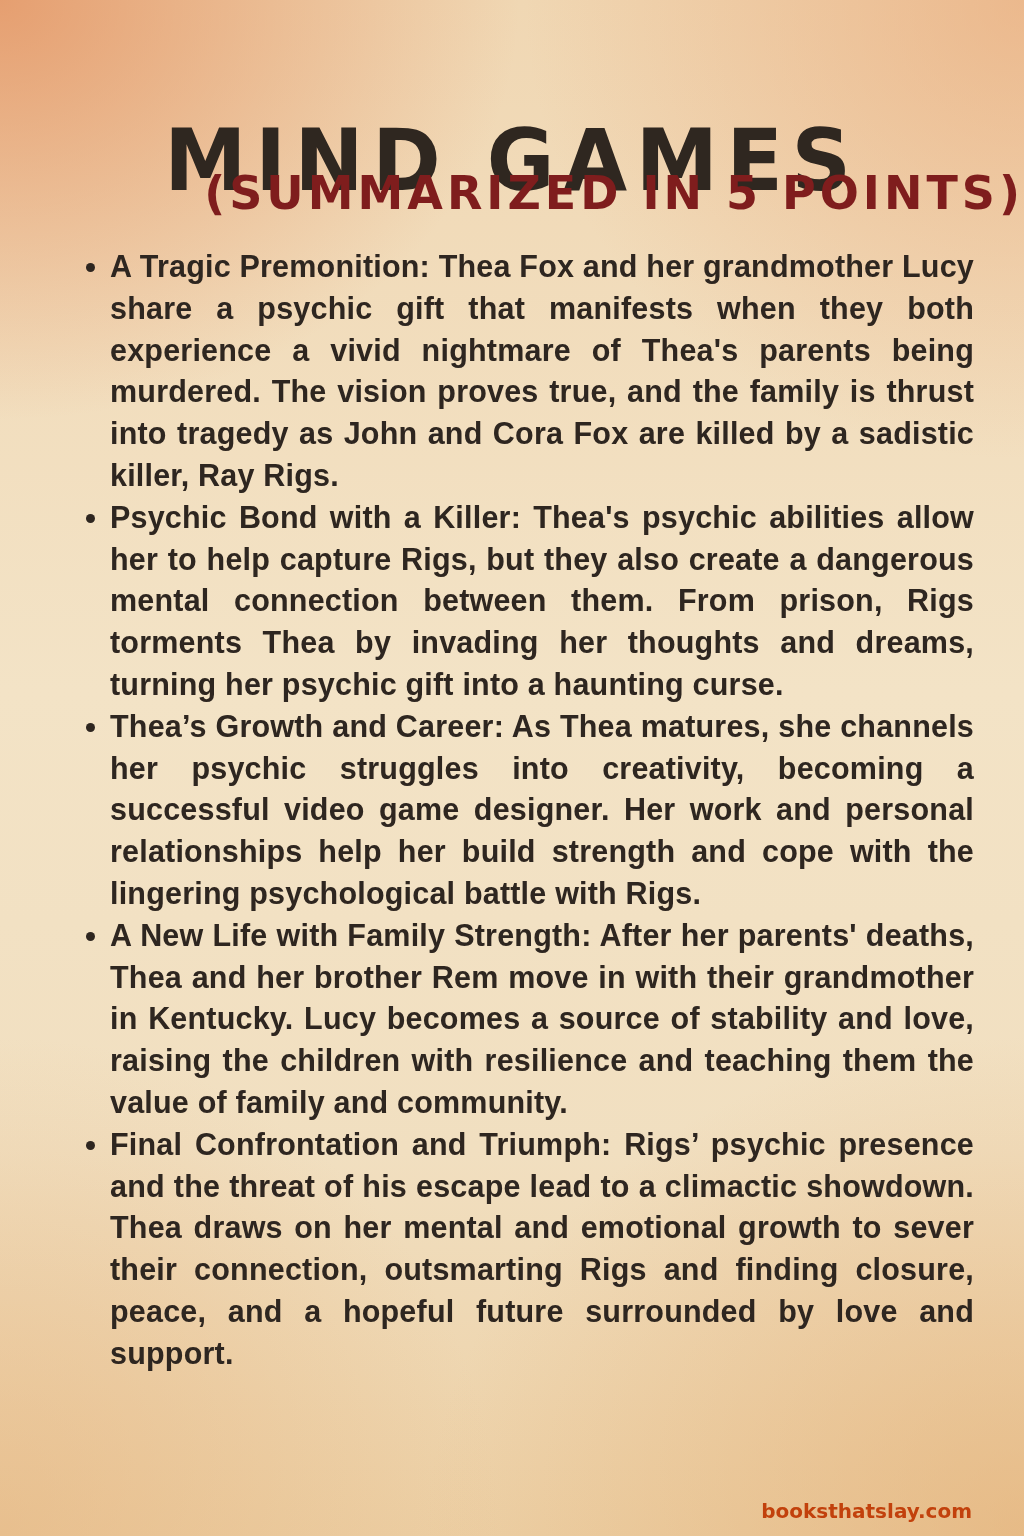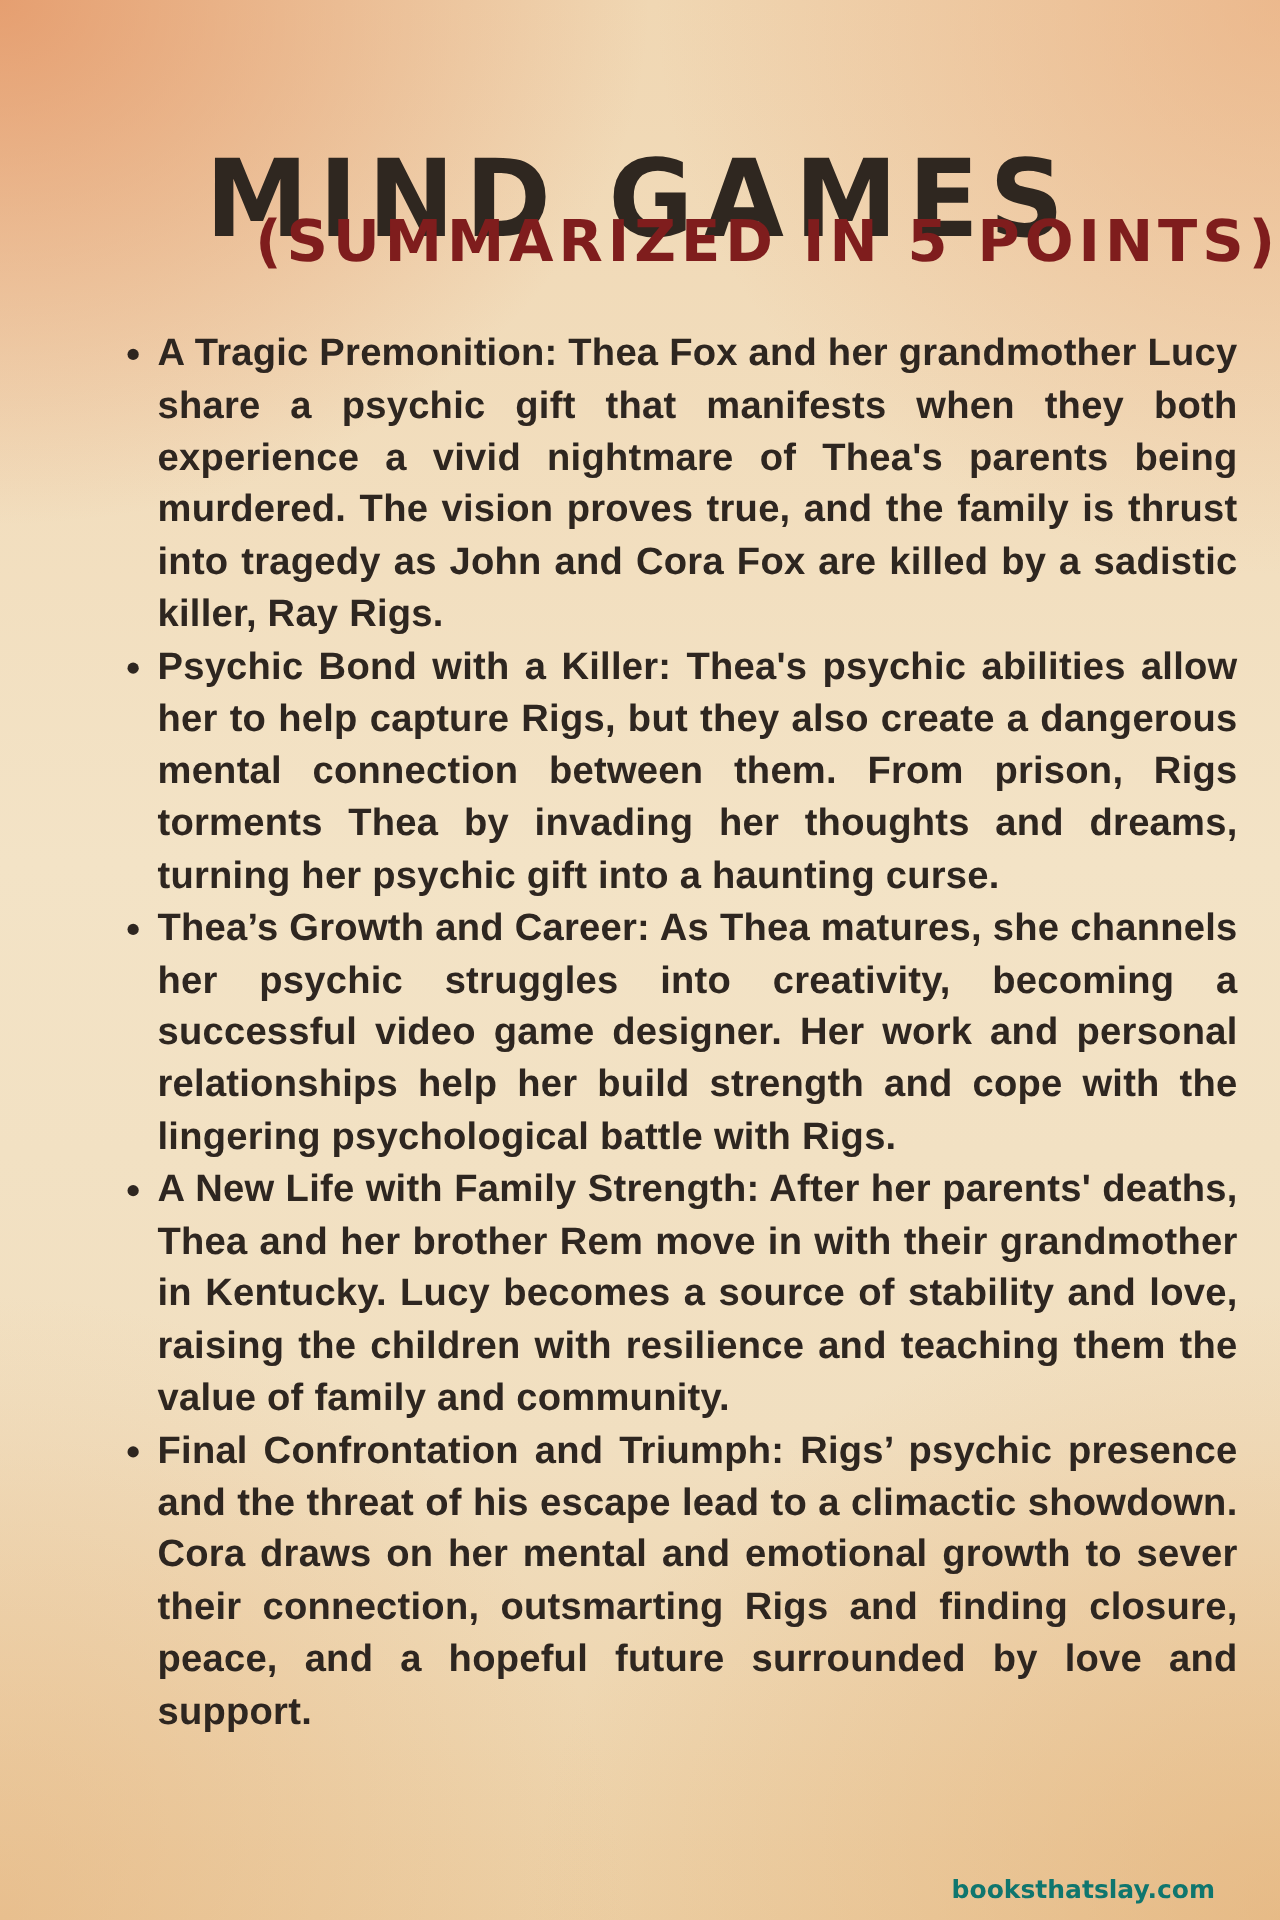--- a/index.html
+++ b/index.html
@@ -28,21 +28,21 @@
     position: absolute; left: 0; right: 0; top: 165px;
     text-align: right;
     font-family: "DejaVu Sans", sans-serif;
     font-weight: bold;
     font-size: 46px; line-height: 56px;
     letter-spacing: 4px;
     color: #7f1d1d;
   }
   .points {
     position: absolute; left: 82px; top: 246px; width: 892px;
-    margin: 16px; padding: 0; list-style: none;
+    margin: 0; padding: 0; list-style: none;
   }
   .point {
     position: relative;
     padding-left: 28px;
     font-family: "Liberation Sans", sans-serif;
     font-weight: bold;
     font-size: 30.5px;
     line-height: 41.8px;
     text-align: justify;
     color: #2e2620;
@@ -51,21 +51,21 @@
   .bullet {
     position: absolute; left: 4px; top: 17px;
     width: 9px; height: 9px; border-radius: 50%;
     background: #2e2620;
   }
   .footer {
     position: absolute; right: 52px; top: 1498px;
     font-family: "DejaVu Sans", sans-serif;
     font-weight: bold;
     font-size: 20px; line-height: 26px;
-    color: #0f766e;
+    color: #c2410c;
   }
 </style>
 </head>
 <body>
 
 <h1 class="title">MIND GAMES</h1>
 <div class="subtitle">(SUMMARIZED IN 5 POINTS)</div>
 
 <ul class="points">
   <li class="point">
@@ -79,17 +79,17 @@
   <li class="point">
     <span class="bullet"></span>
     <span>Thea’s Growth and Career: As Thea matures, she channels her psychic struggles into creativity, becoming a successful video game designer. Her work and personal relationships help her build strength and cope with the lingering psychological battle with Rigs.</span>
   </li>
   <li class="point">
     <span class="bullet"></span>
     <span>A New Life with Family Strength: After her parents' deaths, Thea and her brother Rem move in with their grandmother in Kentucky. Lucy becomes a source of stability and love, raising the children with resilience and teaching them the value of family and community.</span>
   </li>
   <li class="point">
     <span class="bullet"></span>
-    <span>Final Confrontation and Triumph: Rigs’ psychic presence and the threat of his escape lead to a climactic showdown. Cora draws on her mental and emotional growth to sever their connection, outsmarting Rigs and finding closure, peace, and a hopeful future surrounded by love and support.</span>
+    <span>Final Confrontation and Triumph: Rigs’ psychic presence and the threat of his escape lead to a climactic showdown. Thea draws on her mental and emotional growth to sever their connection, outsmarting Rigs and finding closure, peace, and a hopeful future surrounded by love and support.</span>
   </li>
 </ul>
 
 <div class="footer">booksthatslay.com</div>
 
 </body></html>

